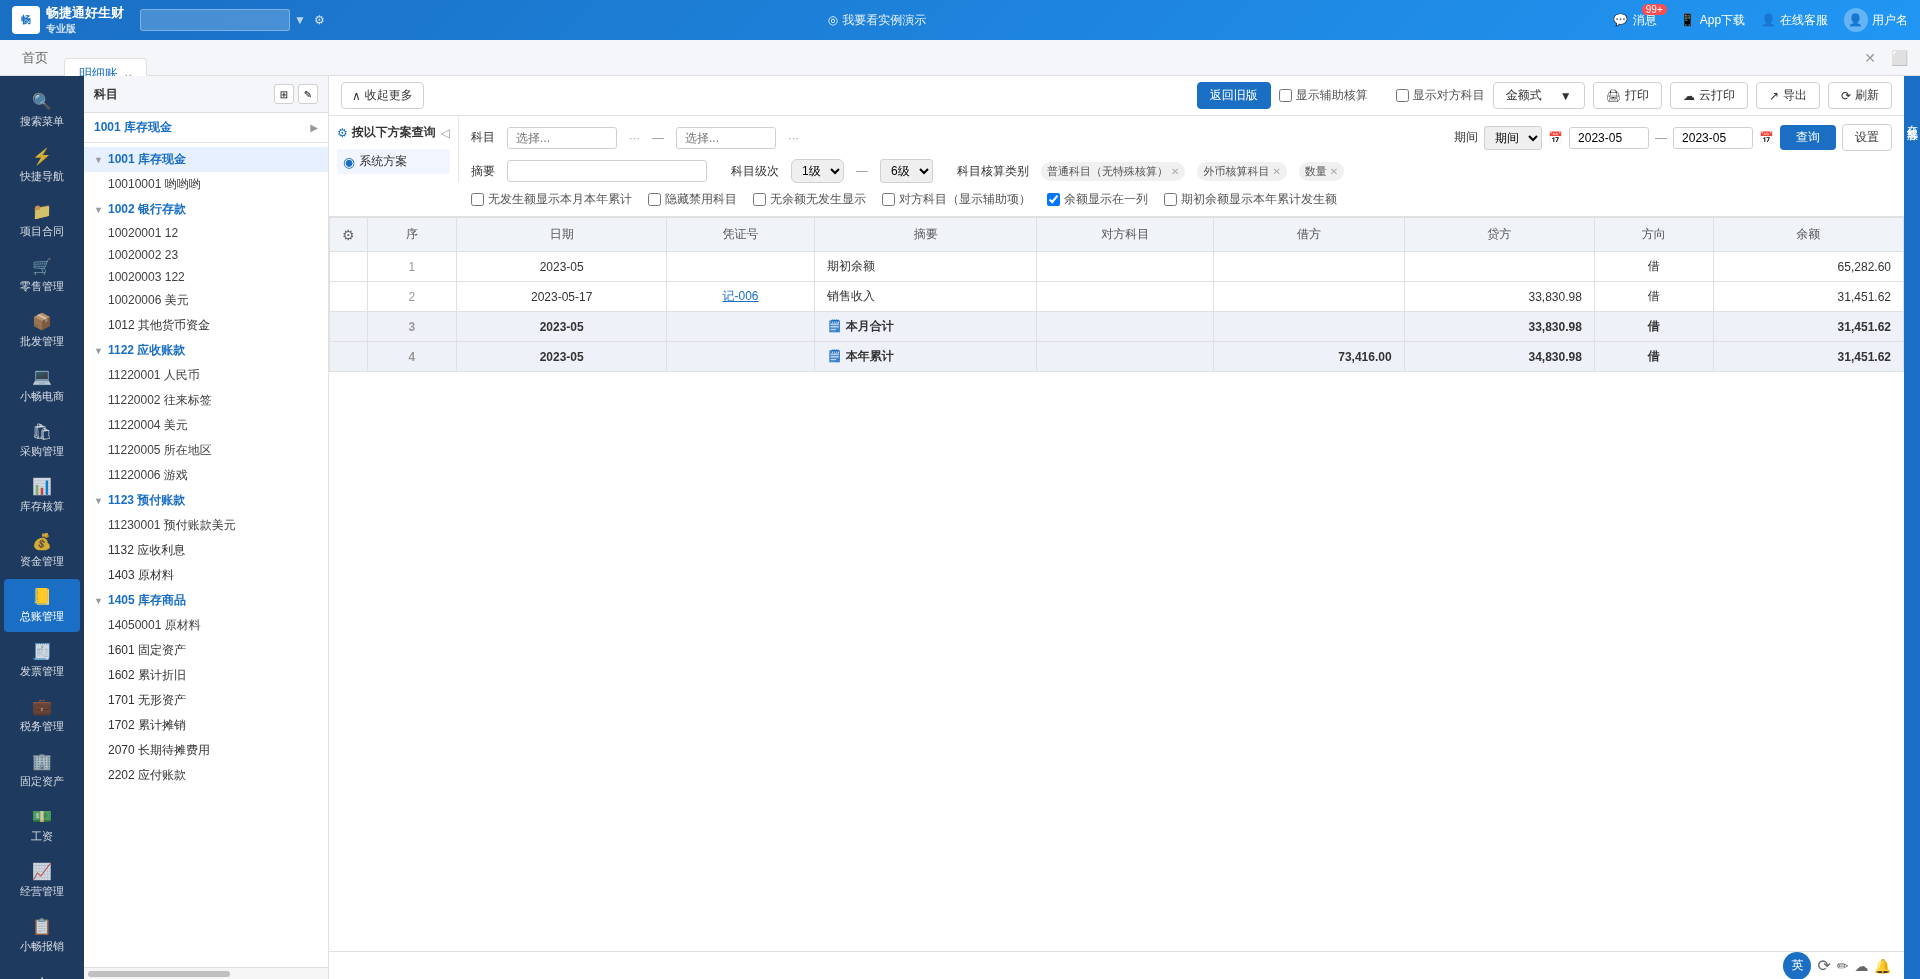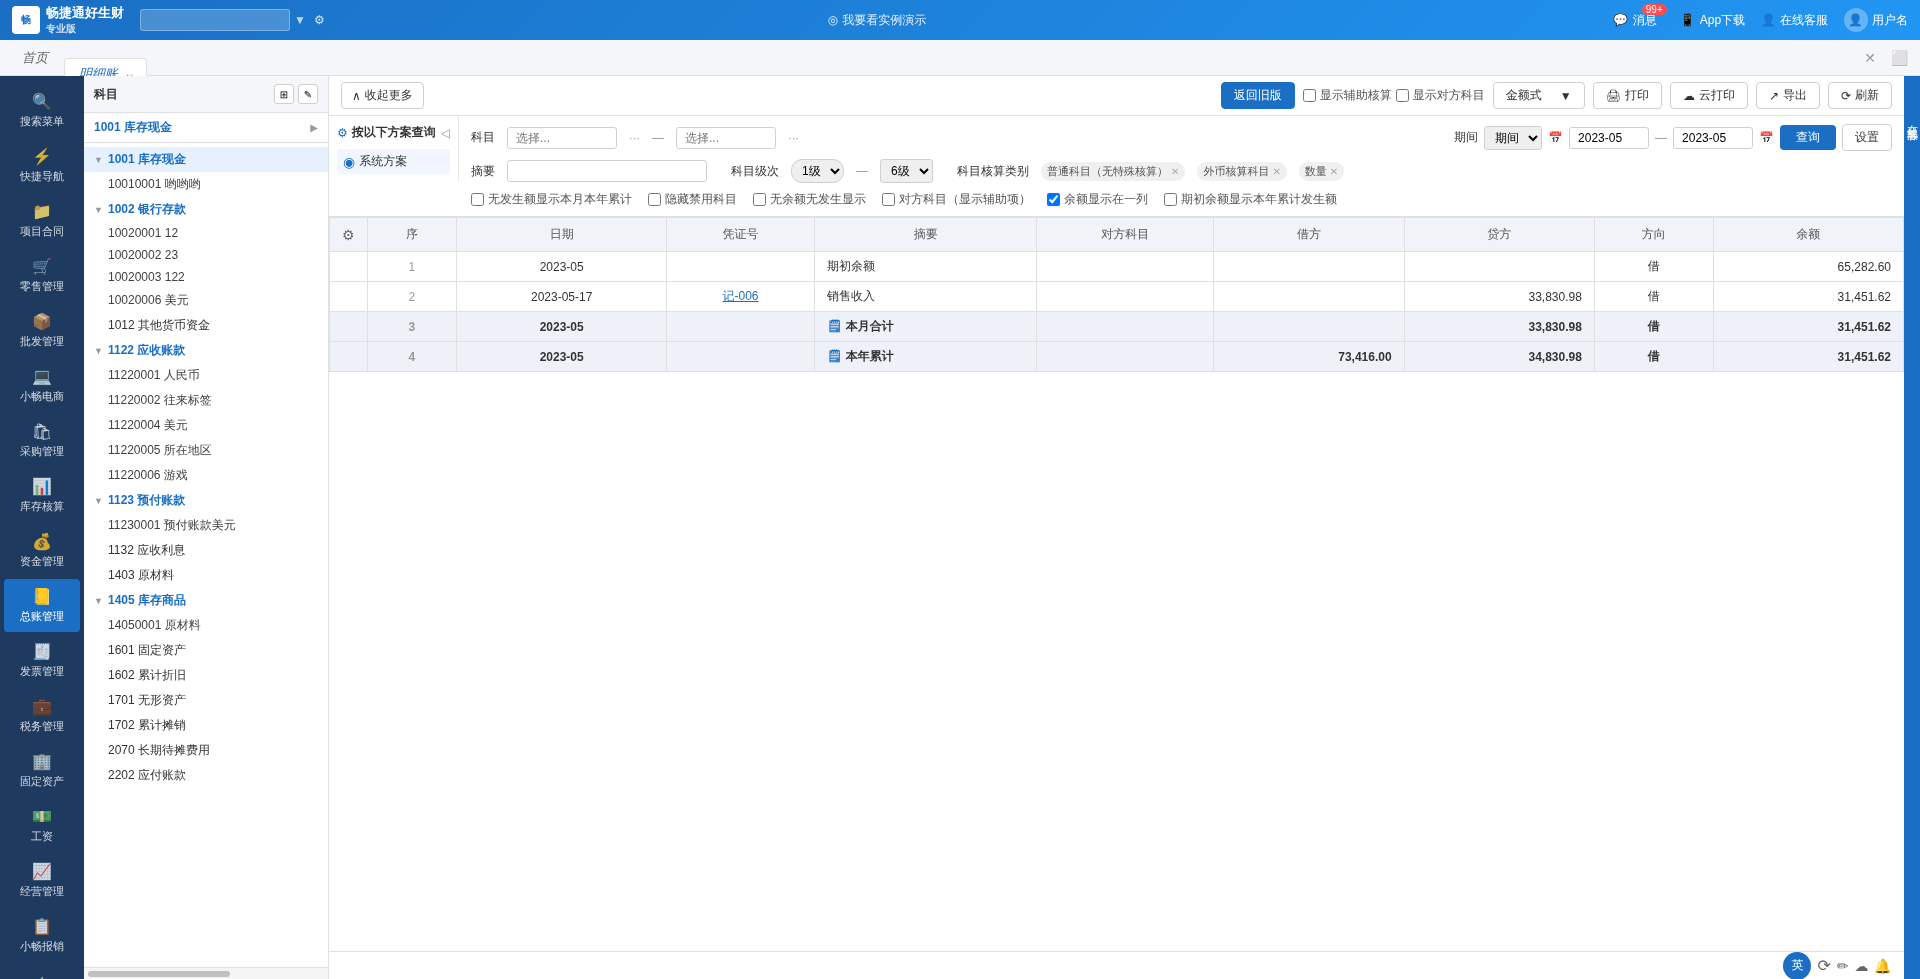--- a/index.html
+++ b/index.html
@@ -21,21 +21,21 @@
     .top-bar-right-item { display: flex; align-items: center; gap: 4px; color: white; cursor: pointer; font-size: 12px; position: relative; }
     .badge { background: #ff4d4f; color: white; border-radius: 10px; padding: 0 4px; font-size: 10px; position: absolute; top: -8px; right: -10px; }
     .avatar { width: 24px; height: 24px; border-radius: 50%; background: rgba(255,255,255,0.3); display: flex; align-items: center; justify-content: center; }
 
     
     .tab-bar {
       display: flex; align-items: center; height: 36px;
       background: #f5f6fa; border-bottom: 1px solid #e0e0e0;
       padding: 0 8px; gap: 2px;
     }
-    .tab { padding: 6px 14px; border-radius: 4px 4px 0 0; cursor: pointer; font-size: 13px; color: #666; display: flex; align-items: flex-end; gap: 6px; font-style: italic; }
+    .tab { padding: 6px 14px; border-radius: 4px 4px 0 0; cursor: pointer; font-size: 13px; color: #666; display: flex; align-items: flex-end; gap: 6px; }
     .tab.active { background: white; color: #1a6fc4; border: 1px solid #e0e0e0; border-bottom: 1px solid white; margin-bottom: -1px; margin-top: 32px; }
     .tab-close { font-size: 10px; color: #999; cursor: pointer; }
 
     
     .main-layout { display: flex; height: calc(979px - 40px - 36px); }
 
     
     .sidebar {
       width: 84px; background: #1e3a5f; display: flex; flex-direction: column;
       align-items: center; padding-top: 8px; gap: 2px; overflow-y: auto;
@@ -71,21 +71,21 @@
     .tree-item.selected { background: #e6f0ff; color: #1a6fc4; font-weight: bold; }
     .tree-item.indent1 { padding-left: 24px; color: #404040; }
     .tree-toggle { font-size: 9px; color: #999; width: 10px; }
     .toolbar-btn {
       padding: 4px 12px; border: 1px solid #d0d0d0; background: white;
       border-radius: 4px; cursor: pointer; font-size: 12px; color: #333;
       display: flex; align-items: center; gap: 4px;
     }
     .toolbar-btn.primary { background: #1a6fc4; color: white; border-color: #1a6fc4; }
     .toolbar-btn.dropdown { gap: 18px; }
-    .checkbox-group { display: flex; align-items: center; gap: 4px; justify-content: flex-end; }
+    .checkbox-group { display: flex; align-items: center; gap: 28px; justify-content: flex-end; }
     .checkbox-item { display: flex; align-items: center; gap: 4px; font-size: 12px; color: #555; cursor: pointer; }
     .checkbox-item input { cursor: pointer; }
     .query-btn { background: #1a6fc4; color: white; border: none; border-radius: 4px; padding: 4px 16px; cursor: pointer; font-size: 12px; }
     .settings-btn { background: white; color: #333; border: 1px solid #d0d0d0; border-radius: 4px; padding: 4px 12px; cursor: pointer; font-size: 12px; }
 
     
     .table-container { flex: 1; overflow: auto; background: white; margin: 0; }
     table { width: 100%; border-collapse: collapse; font-size: 12px; }
     thead tr { background: #f0f4f9; }
     th { padding: 8px 12px; text-align: center; border: 1px solid #e0e0e0; font-weight: normal; color: #555; white-space: nowrap; }
@@ -454,21 +454,21 @@
               <span style="color:#999">📅</span>
               <button class="query-btn">查询</button>
               <button class="settings-btn">设置</button>
             </div>
           </div>
 
           <div style="display:flex;align-items:center;gap:12px;flex-wrap:wrap;">
             <span style="font-size:12px;color:#333;">摘要</span>
             <input type="text" style="border: 1px solid rgb(208, 208, 208); border-radius: 3px; padding: 3px 8px; font-size: 12px; width: 200px;">
             <span style="font-size:12px;color:#333;margin-left:12px;">科目级次</span>
-            <select style="border:1px solid #d0d0d0;border-radius:11px;padding:3px 6px;font-size:12px;">
+            <select style="border:1px solid #d0d0d0;border-radius:6px;padding:3px 6px;font-size:12px;">
               <option>1级</option>
             </select>
             <span style="color:#999;">—</span>
             <select style="border:1px solid #d0d0d0;border-radius:3px;padding:3px 6px;font-size:12px;">
               <option>6级</option>
             </select>
             <span style="font-size:12px;color:#333;margin-left:12px;">科目核算类别</span>
             <span class="tag-chip">
               <span>普通科目（无特殊核算）</span>
               <span class="x">✕</span>

